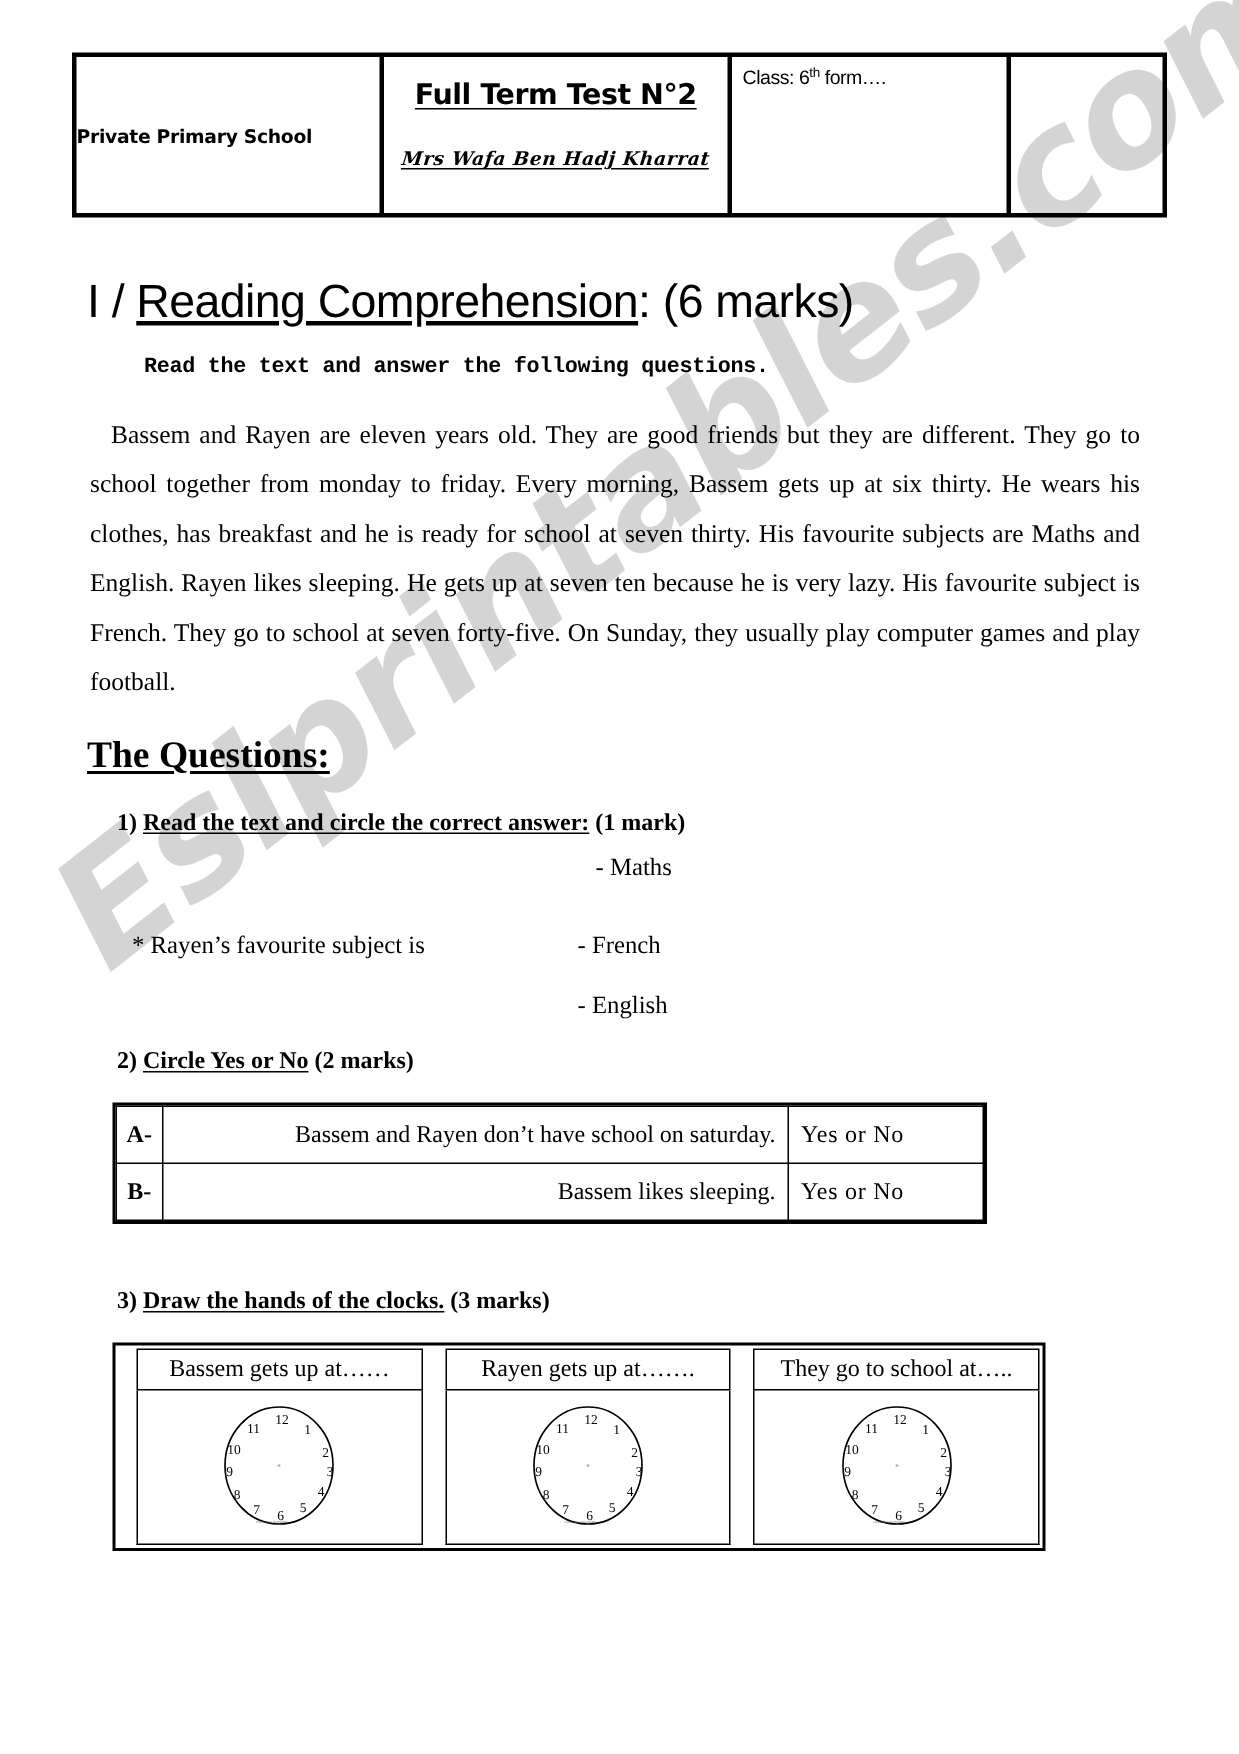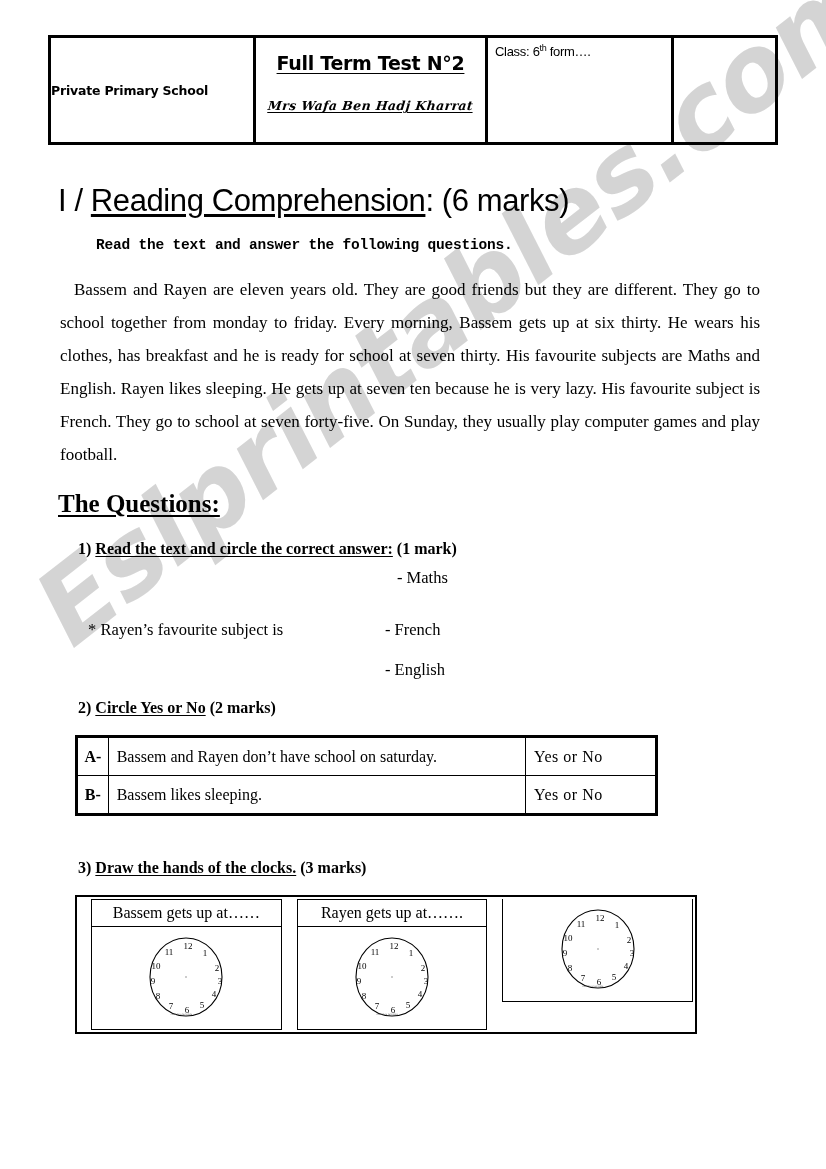--- a/index.html
+++ b/index.html
@@ -203,21 +203,21 @@
   #yesno-table td {
     border: 1.5px solid #000;
     height: 38px;
     font-family: "Liberation Serif", serif;
     font-size: 16px;
     padding: 0 8px;
     vertical-align: middle;
     background: transparent;
   }
   #yesno-table td.lbl { width: 30px; font-weight: 700; text-align: center; padding: 0 2px; }
-  #yesno-table td.stmt { width: 408px; }
+  #yesno-table td.stmt { width: 408px; text-align: right; }
   #yesno-table td.ans { width: 127px; letter-spacing: .5px; }
 
   
   #q3-prompt {
     position: absolute;
     left: 78px; top: 859px;
     font-family: "Liberation Serif", serif;
     font-size: 16px;
     font-weight: 700;
     white-space: nowrap;
@@ -386,20 +386,21 @@
                 <text x="13" y="34">10</text>
                 <text x="26" y="20">11</text>
               </g>
             </svg>
             <div class="clock-credit">clock face template</div>
           </div>
         </div>
       </div>
 
       <div class="clock-col">
+        <div class="clock-head">They go to school at…..</div>
         <div class="clock-body">
           <div class="clock-face">
             <svg width="86" height="86" viewBox="0 0 86 86" aria-hidden="true">
               <ellipse cx="43" cy="42" rx="36" ry="39" fill="none" stroke="#000" stroke-width="1.1"></ellipse>
               <circle cx="43" cy="42" r="1" fill="#bbb"></circle>
               <g font-family="Liberation Serif, serif" font-size="9" fill="#000" text-anchor="middle">
                 <text x="45" y="14">12</text>
                 <text x="62" y="21">1</text>
                 <text x="74" y="36">2</text>
                 <text x="77" y="49">3</text>

